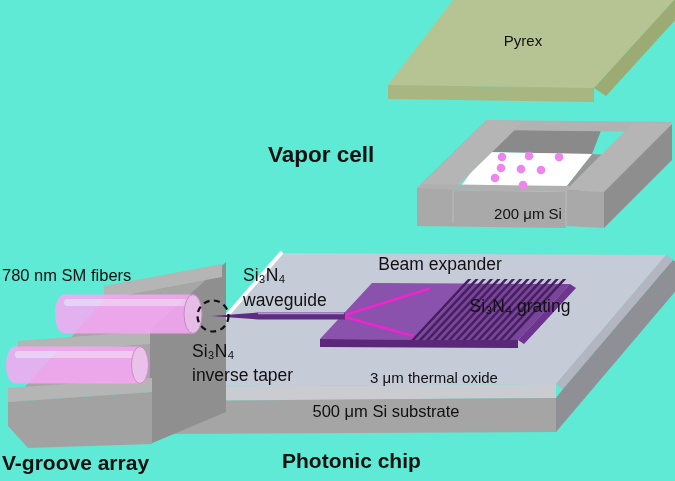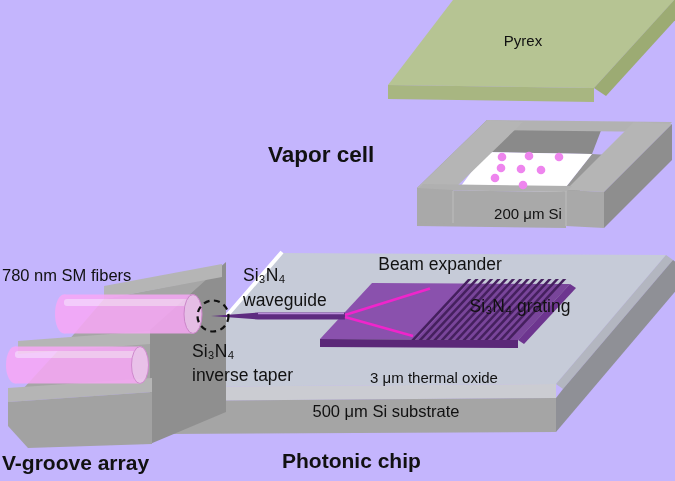--- a/index.html
+++ b/index.html
@@ -1,16 +1,16 @@
 <!DOCTYPE html>
 <html><head>
 <meta charset="utf-8">
 <style>
   html,body{margin:0;padding:0;background:#fff;}
-  .stage{width:675px;height:481px;position:relative;background:#c4b5fd;overflow:hidden;}
+  .stage{width:675px;height:481px;position:relative;background:#5eead4;overflow:hidden;}
   svg{display:block;}
   text{font-family:"Liberation Sans","DejaVu Sans",sans-serif;fill:#111;}
   .t15{font-size:15px;}
   .t16{font-size:16.5px;}
   .t17{font-size:17.5px;}
   .b21{font-size:21px;font-weight:bold;}
   .b22{font-size:22.5px;font-weight:bold;}
 </style>
 </head>
 <body>

